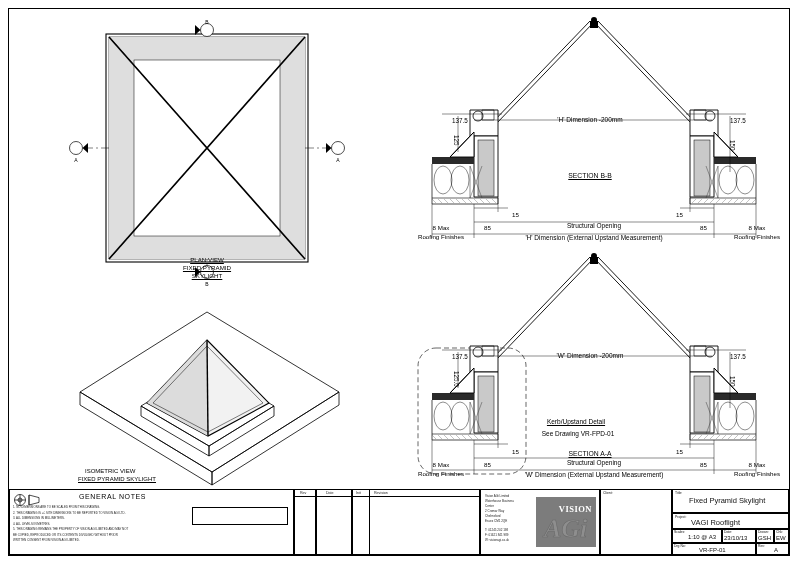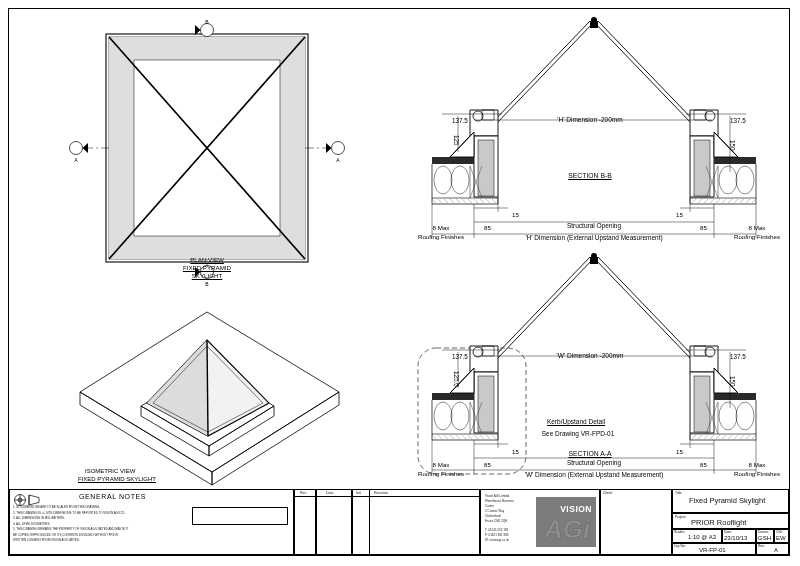--- a/index.html
+++ b/index.html
@@ -12,21 +12,21 @@
   .ctr{transform:translateX(-50%);text-align:center;}
   .u{text-decoration:underline;}
   .vert{transform-origin:0 0;}
 
   
   #tb{position:absolute;left:9px;top:489px;width:780px;height:66px;}
   .cell{position:absolute;box-sizing:border-box;border:1px solid #000;}
   .flab{position:absolute;font-size:3.4px;color:#111;}
   .fval{position:absolute;font-size:7.5px;color:#111;}
   .fval.sm{font-size:6px;}
-  #logo{position:absolute;background:#7c7c7c;}
+  #logo{position:absolute;background:#7c7c7c;font-family:Liberation Serif, serif;}
   #logo .vt{position:absolute;right:4px;top:7px;color:#fff;
             font-size:8.5px;font-weight:bold;letter-spacing:.5px;}
   #logo .agi{position:absolute;left:8px;top:17px;color:#8e8e8e;
              font-size:26px;font-weight:bold;font-style:italic;
              -webkit-text-stroke:.6px #6a6a6a;}
   .notes-hd{position:absolute;font-size:7px;letter-spacing:.6px;}
   .note{position:absolute;font-size:2.9px;color:#222;white-space:nowrap;}
   .rvh{position:absolute;font-size:3.6px;color:#222;}
   .addr{position:absolute;font-size:3px;color:#222;white-space:nowrap;}
 
@@ -350,21 +350,21 @@
     <div class="cell" style="left:591px;top:0;width:72px;height:66px;"></div>
     <div class="flab" style="left:594px;top:2px;">Client:</div>
     <div class="fval sm" style="left:600px;top:10px;"></div>
 
     <div class="cell" style="left:663px;top:0;width:117px;height:24px;"></div>
     <div class="flab" style="left:666px;top:2px;">Title:</div>
     <div class="fval" style="left:680px;top:7px;">Fixed Pyramid Skylight</div>
 
     <div class="cell" style="left:663px;top:24px;width:117px;height:16px;"></div>
     <div class="flab" style="left:666px;top:26px;">Project:</div>
-    <div class="fval" style="left:682px;top:29px;">PRIOR Rooflight</div>
+    <div class="fval" style="left:682px;top:29px;">VAGI Rooflight</div>
 
     <div class="cell" style="left:663px;top:40px;width:50px;height:14px;"></div>
     <div class="flab" style="left:665px;top:41px;">Scales:</div>
     <div class="fval sm" style="left:679px;top:45px;">1:10 @ A3</div>
 
     <div class="cell" style="left:713px;top:40px;width:34px;height:14px;"></div>
     <div class="flab" style="left:715px;top:41px;">Date:</div>
     <div class="fval sm" style="left:715px;top:45.5px;">23/10/13</div>
 
     <div class="cell" style="left:747px;top:40px;width:18px;height:14px;"></div>

